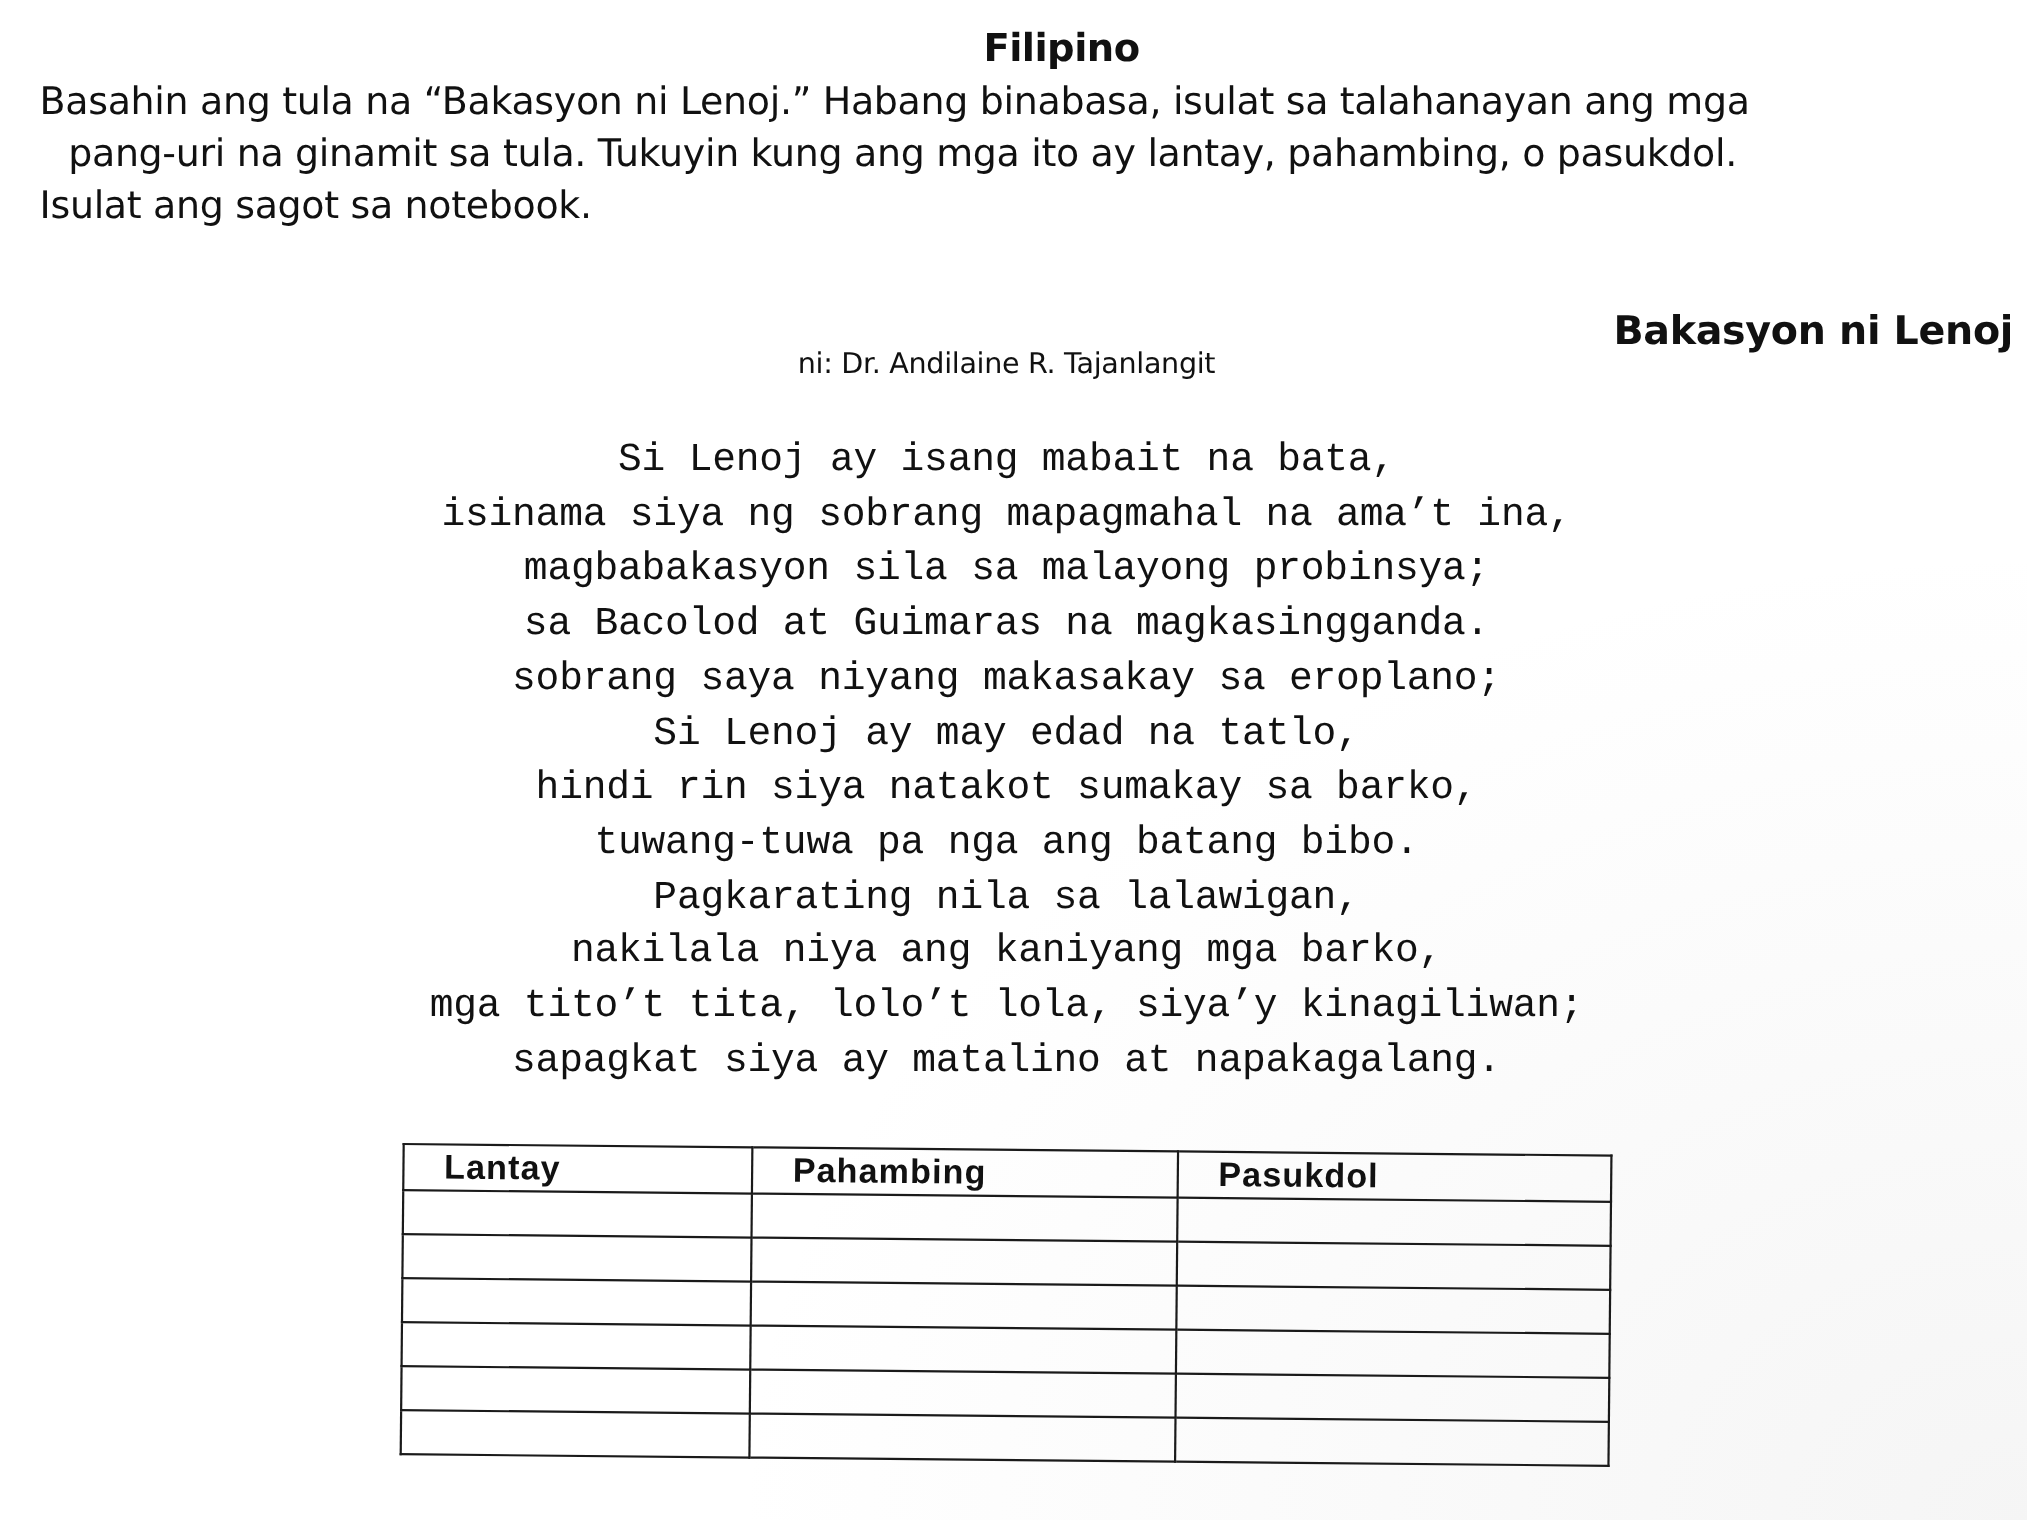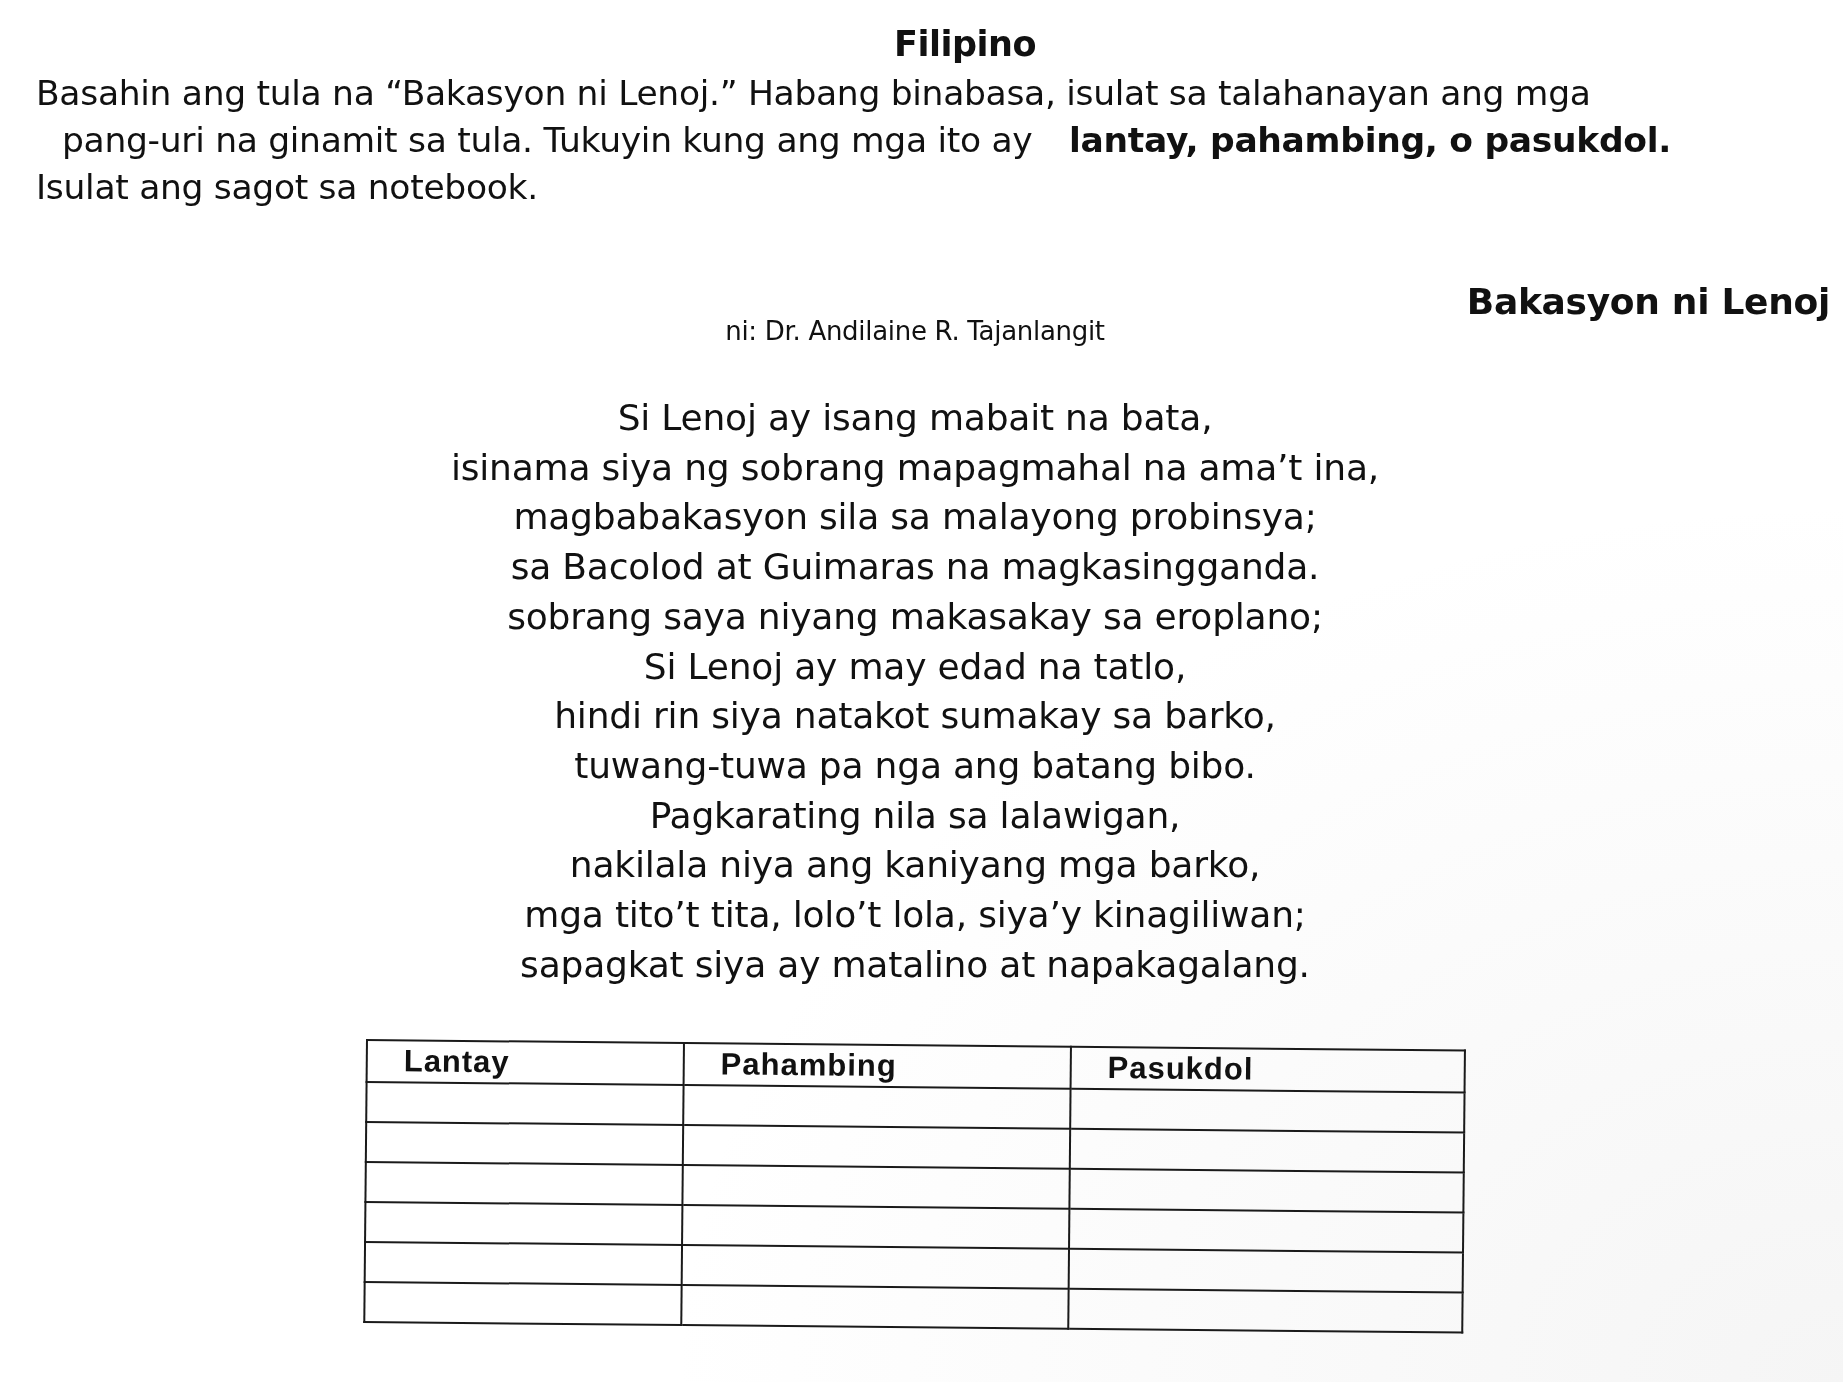--- a/index.html
+++ b/index.html
@@ -32,21 +32,21 @@
       position: absolute;
       top: 70px;
       left: 36px;
       width: 1810px;
       font-size: 34.5px;
       line-height: 47px;
       letter-spacing: -0.3px;
     }
     .instructions .line { display: block; white-space: nowrap; }
     .instructions .line.indent { padding-left: 26px; }
-    .instructions b { font-weight: bold; margin-left: 26px; }
+    .instructions b { font-weight: normal; }
 
     .poem-title {
       position: absolute;
       top: 281px;
       left: 0;
       width: 1830px;
       text-align: right;
       font-weight: bold;
       font-size: 36px;
       letter-spacing: -0.3px;
@@ -63,21 +63,21 @@
     .poem {
       position: absolute;
       top: 393px;
       left: 0;
       width: 1830px;
       text-align: center;
       font-size: 36px;
       line-height: 49.7px;
       letter-spacing: -0.2px;
     }
-    .poem .verse-line { display: block; white-space: nowrap; }
+    .poem .verse-line { display: block; white-space: nowrap; font-family: Liberation Mono, monospace; }
 
     .answer-table {
       position: absolute;
       top: 1039px;
       left: 366px;
       width: 1100px;
       border-collapse: collapse;
       transform: rotate(0.55deg);
       transform-origin: left top;
     }

